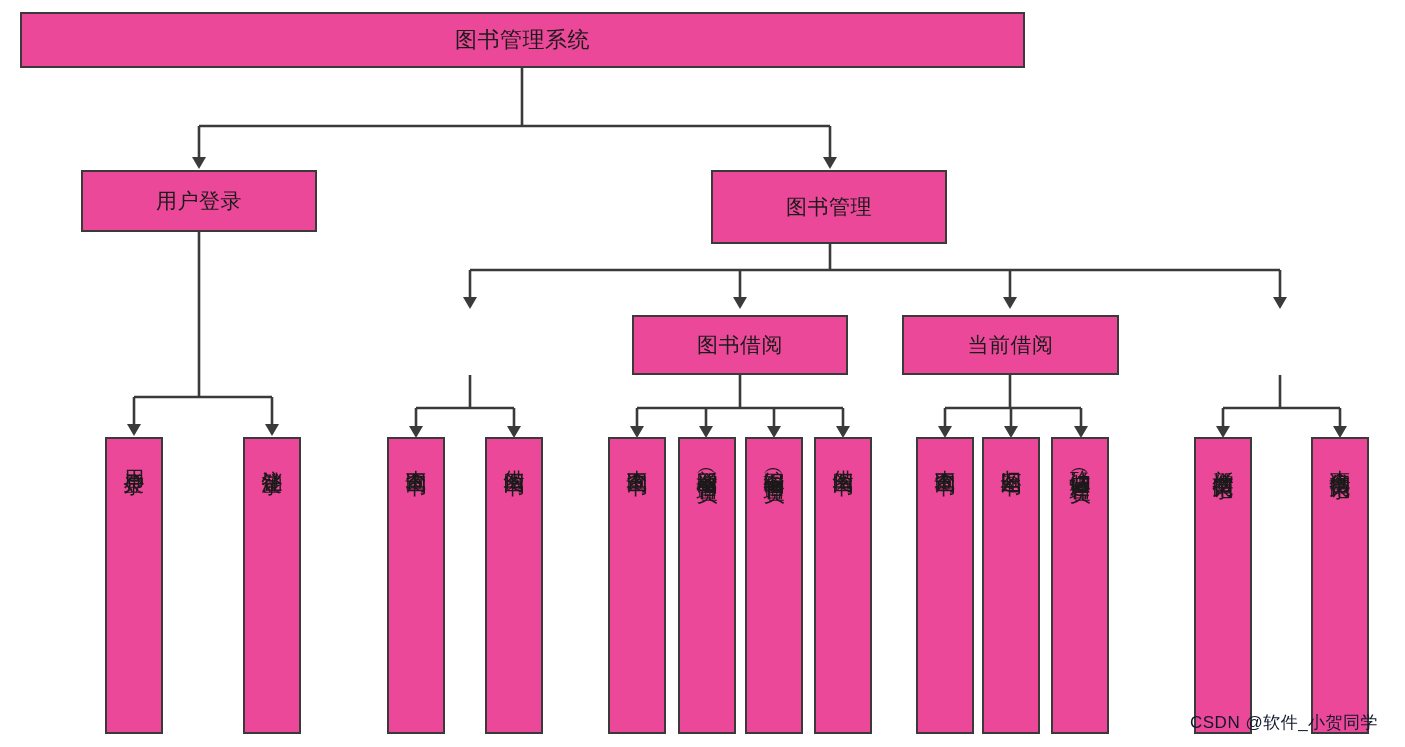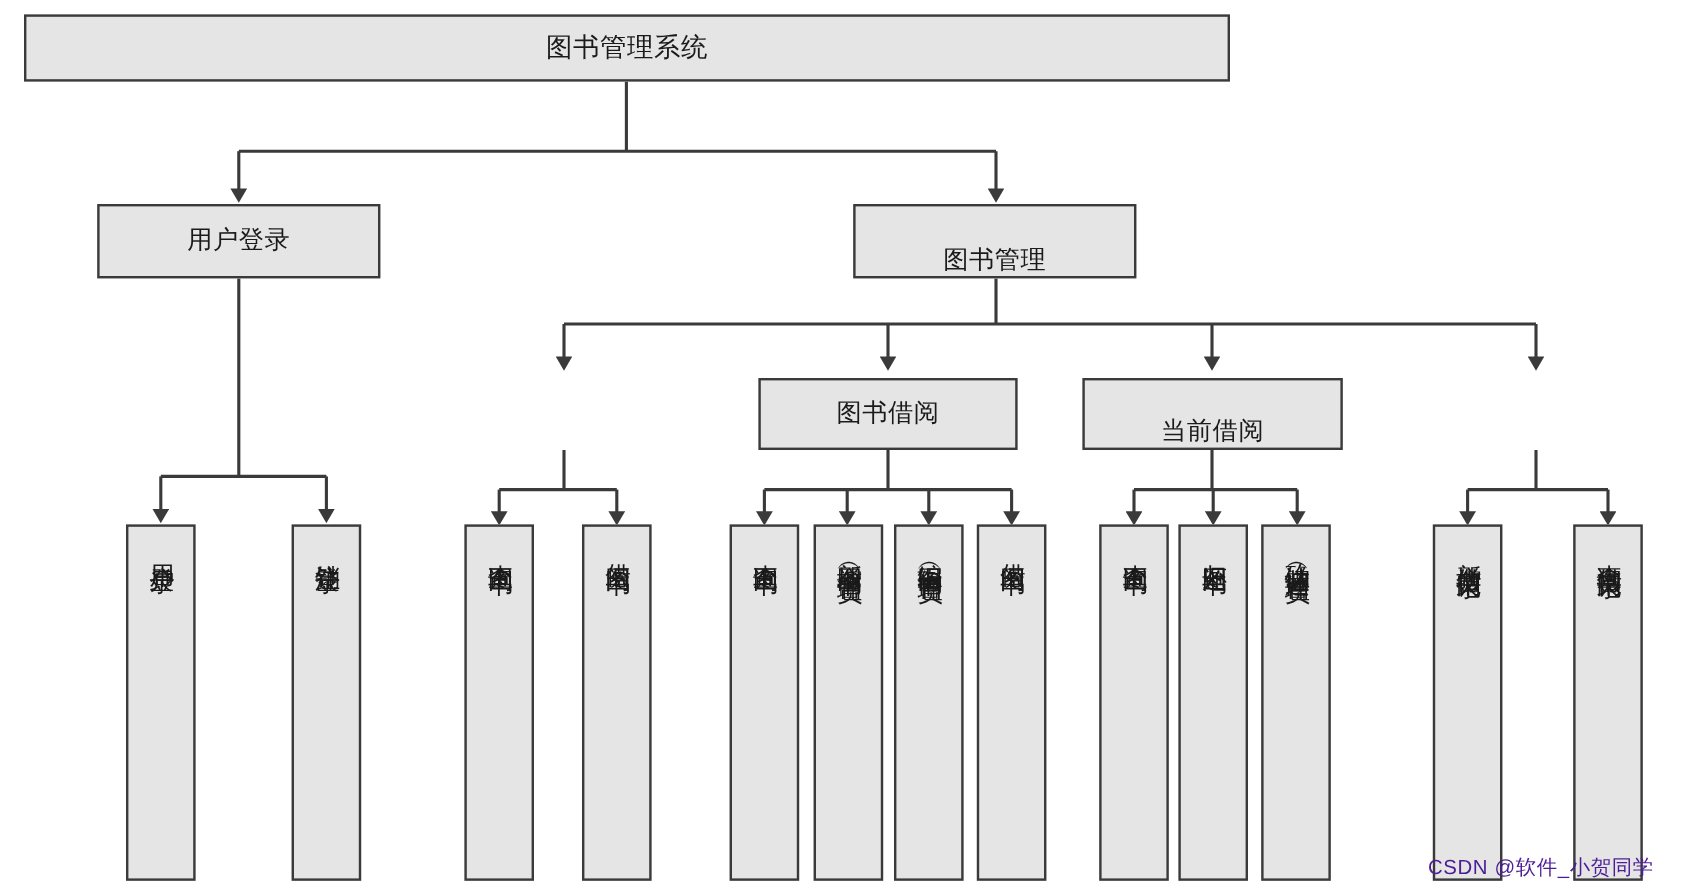--- a/index.html
+++ b/index.html
@@ -22,21 +22,21 @@
     position: absolute;
     left: 0;
     top: 0;
     width: 1405px;
     height: 747px;
     pointer-events: none;
   }
   .node {
     position: absolute;
     box-sizing: border-box;
-    background: #e5e5e5;
+    background: #ec4899;
     border: 2.5px solid #3a3a3a;
     display: flex;
     align-items: center;
     justify-content: center;
     color: #1a1a1a;
     text-align: center;
     z-index: 2;
   }
   .node .label {
     display: block;
@@ -60,21 +60,21 @@
     font-size: 21px;
     line-height: 1.15;
     letter-spacing: 2px;
     white-space: nowrap;
   }
   .watermark {
     position: absolute;
     left: 1190px;
     top: 711px;
     font-size: 17px;
-    color: #4c1d95;
+    color: #0f172a;
     letter-spacing: 0.5px;
     white-space: nowrap;
     z-index: 5;
     font-family: "Liberation Sans", "DejaVu Sans", sans-serif;
   }
 </style>
 </head>
 <body>
 
 <div id="canvas">
@@ -129,28 +129,28 @@
     </g>
   </svg>
 
   <div class="node horiz root" style="left:20px; top:12px; width:1005px; height:56px;">
     <span class="label">图书管理系统</span>
   </div>
 
   <div class="node horiz" style="left:81px; top:170px; width:236px; height:62px;">
     <span class="label">用户登录</span>
   </div>
-  <div class="node horiz" style="left:711px; top:170px; width:236px; height:62px;align-items:flex-end;">
+  <div class="node horiz" style="left:711px; top:170px; width:236px; height:74px;">
     <span class="label">图书管理</span>
   </div>
 
   <div class="node horiz" style="left:632px; top:315px; width:216px; height:60px;">
     <span class="label">图书借阅</span>
   </div>
-  <div class="node horiz" style="left:902px; top:315px; width:217px; height:60px;align-items:flex-end;">
+  <div class="node horiz" style="left:902px; top:315px; width:217px; height:60px;">
     <span class="label">当前借阅</span>
   </div>
 
   <div class="node vert" style="left:105px; top:437px; width:58px; height:297px;">
     <span class="label">用户登录</span>
   </div>
   <div class="node vert" style="left:243px; top:437px; width:58px; height:297px;">
     <span class="label">注销登录</span>
   </div>
 

